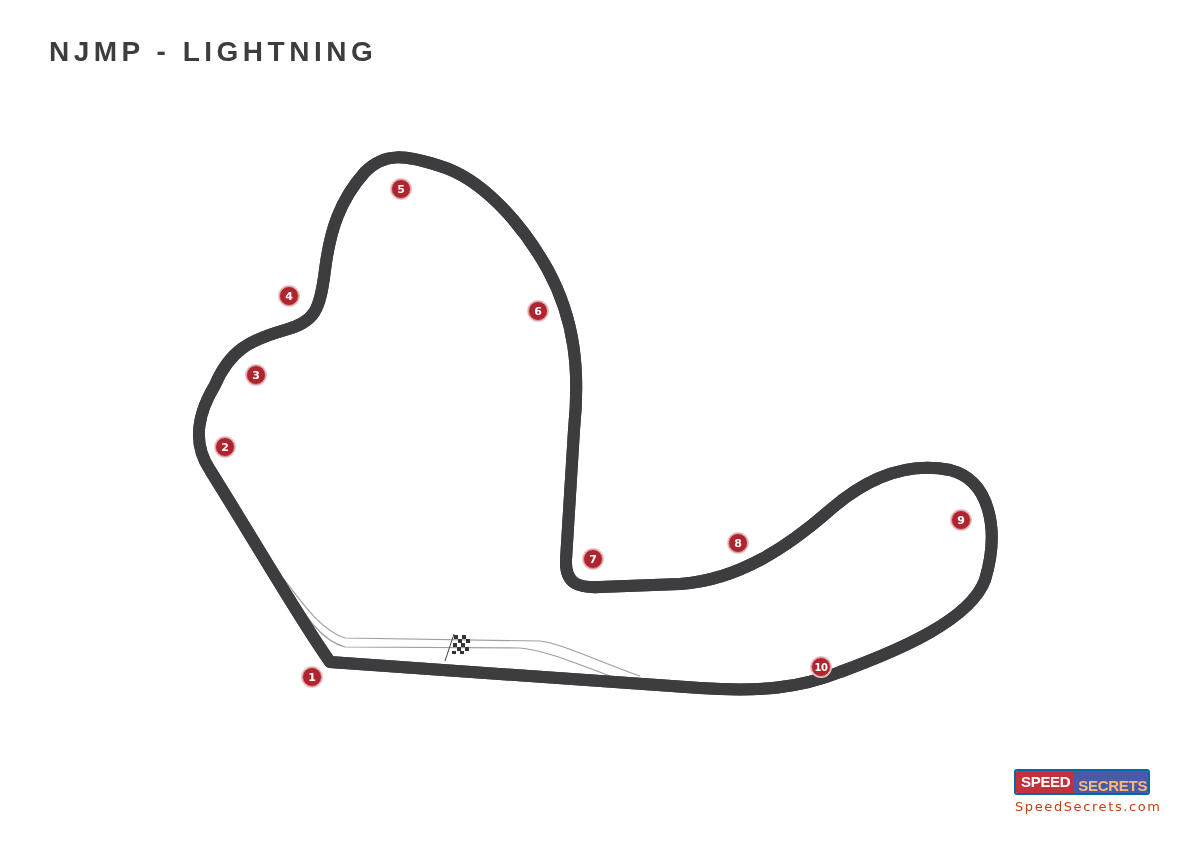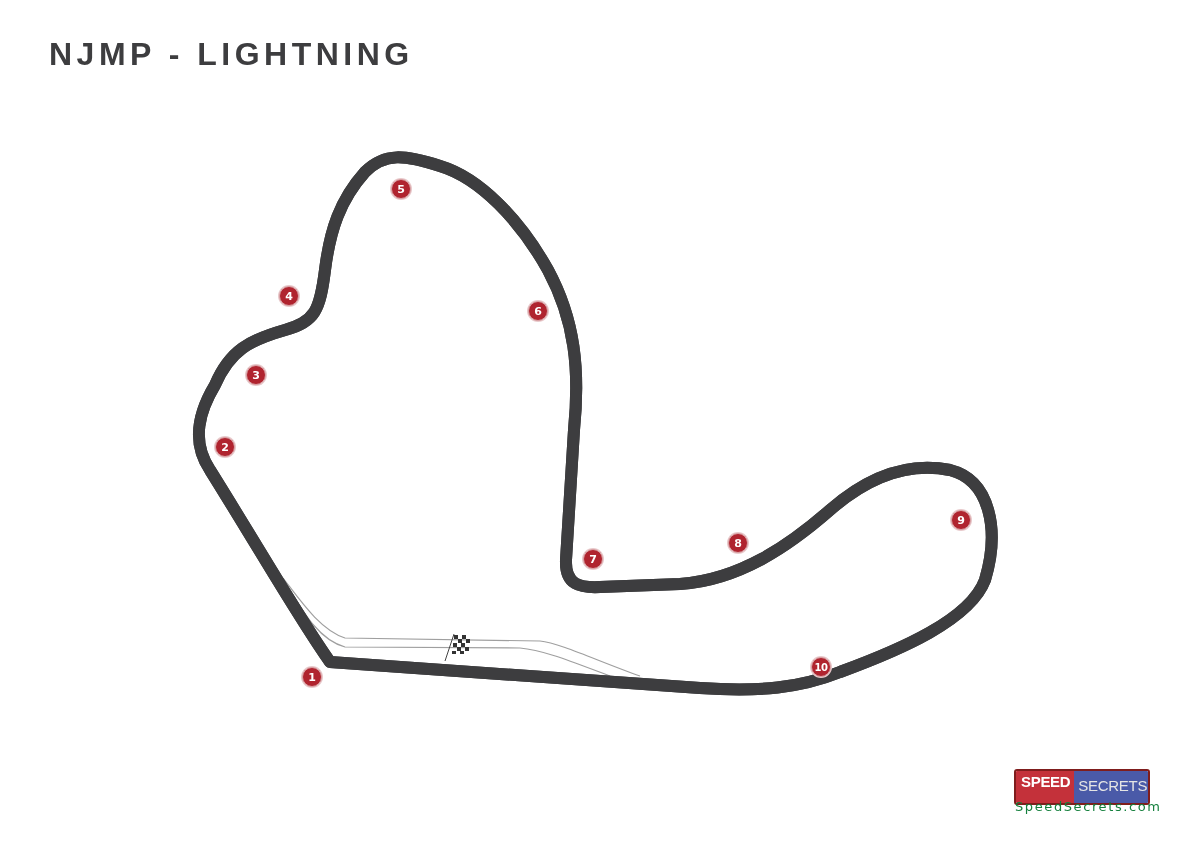--- a/index.html
+++ b/index.html
@@ -1,24 +1,24 @@
 <!DOCTYPE html>
 <html><head>
 <meta charset="utf-8">
 <style>
   html, body { margin: 0; padding: 0; background: #ffffff; }
   body { width: 1200px; height: 849px; position: relative; overflow: hidden; font-family: "Liberation Sans", sans-serif; }
-  .title { position: absolute; left: 49px; top: 36px; font-size: 32px; font-weight: bold; letter-spacing: 4.5px; color: #3d3d3f; font-family: "Liberation Sans", sans-serif; }
+  .title { position: absolute; left: 49px; top: 36px; font-size: 28px; font-weight: bold; letter-spacing: 4.5px; color: #3d3d3f; font-family: "Liberation Sans", sans-serif; }
   svg.track { position: absolute; left: 0; top: 0; }
   .marker { position: absolute; width: 20px; height: 20px; margin-left: -10px; margin-top: -10px; border-radius: 50%; background: #b0242f; border: 1px solid #d9a3a6; box-shadow: 0 0 0 1px #e8c9cb; color: #ffffff; font-size: 11px; font-weight: bold; text-align: center; line-height: 20px; font-family: "DejaVu Sans", sans-serif; box-sizing: border-box; }
   .marker.wide { font-size: 10px; letter-spacing: -0.5px; }
-  .logo { position: absolute; left: 1014px; top: 769px; width: 136px; height: 36px; border: 2px solid #7f1d1d; border-radius: 3px; display: flex; overflow: hidden; box-sizing: border-box; }
+  .logo { position: absolute; left: 1014px; top: 769px; width: 136px; height: 26px; border: 2px solid #0369a1; border-radius: 3px; display: flex; overflow: hidden; box-sizing: border-box; }
   .logo .speed { background: #c4313a; color: #fff; font-weight: bold; font-size: 15px; line-height: 22px; padding: 0 4px 0 5px; letter-spacing: -0.3px; }
-  .logo .secrets { background: #4a5aa8; color: #e5e5e5; font-weight: normal; font-size: 15px; line-height: 22px; padding: 4px 4px; flex: 1; letter-spacing: -0.3px; }
-  .url { position: absolute; left: 1015px; top: 799px; font-size: 13px; letter-spacing: 1.6px; color: #15803d; font-family: "DejaVu Sans", sans-serif; }
+  .logo .secrets { background: #4a5aa8; color: #fdba74; font-weight: bold; font-size: 15px; line-height: 22px; padding: 4px 4px; flex: 1; letter-spacing: -0.3px; }
+  .url { position: absolute; left: 1015px; top: 799px; font-size: 13px; letter-spacing: 1.6px; color: #c2410c; font-family: "DejaVu Sans", sans-serif; }
 </style>
 </head>
 <body>
 
 <div class="title">NJMP - LIGHTNING</div>
 
 <svg class="track" width="1200" height="849" viewBox="0 0 1200 849">
 
   <g fill="none" stroke="#9f9f9f" stroke-width="1.2">
     <path d="M283,578 C300,600 320,630 345,638 L540,641 C560,643 600,662 640,676"></path>

